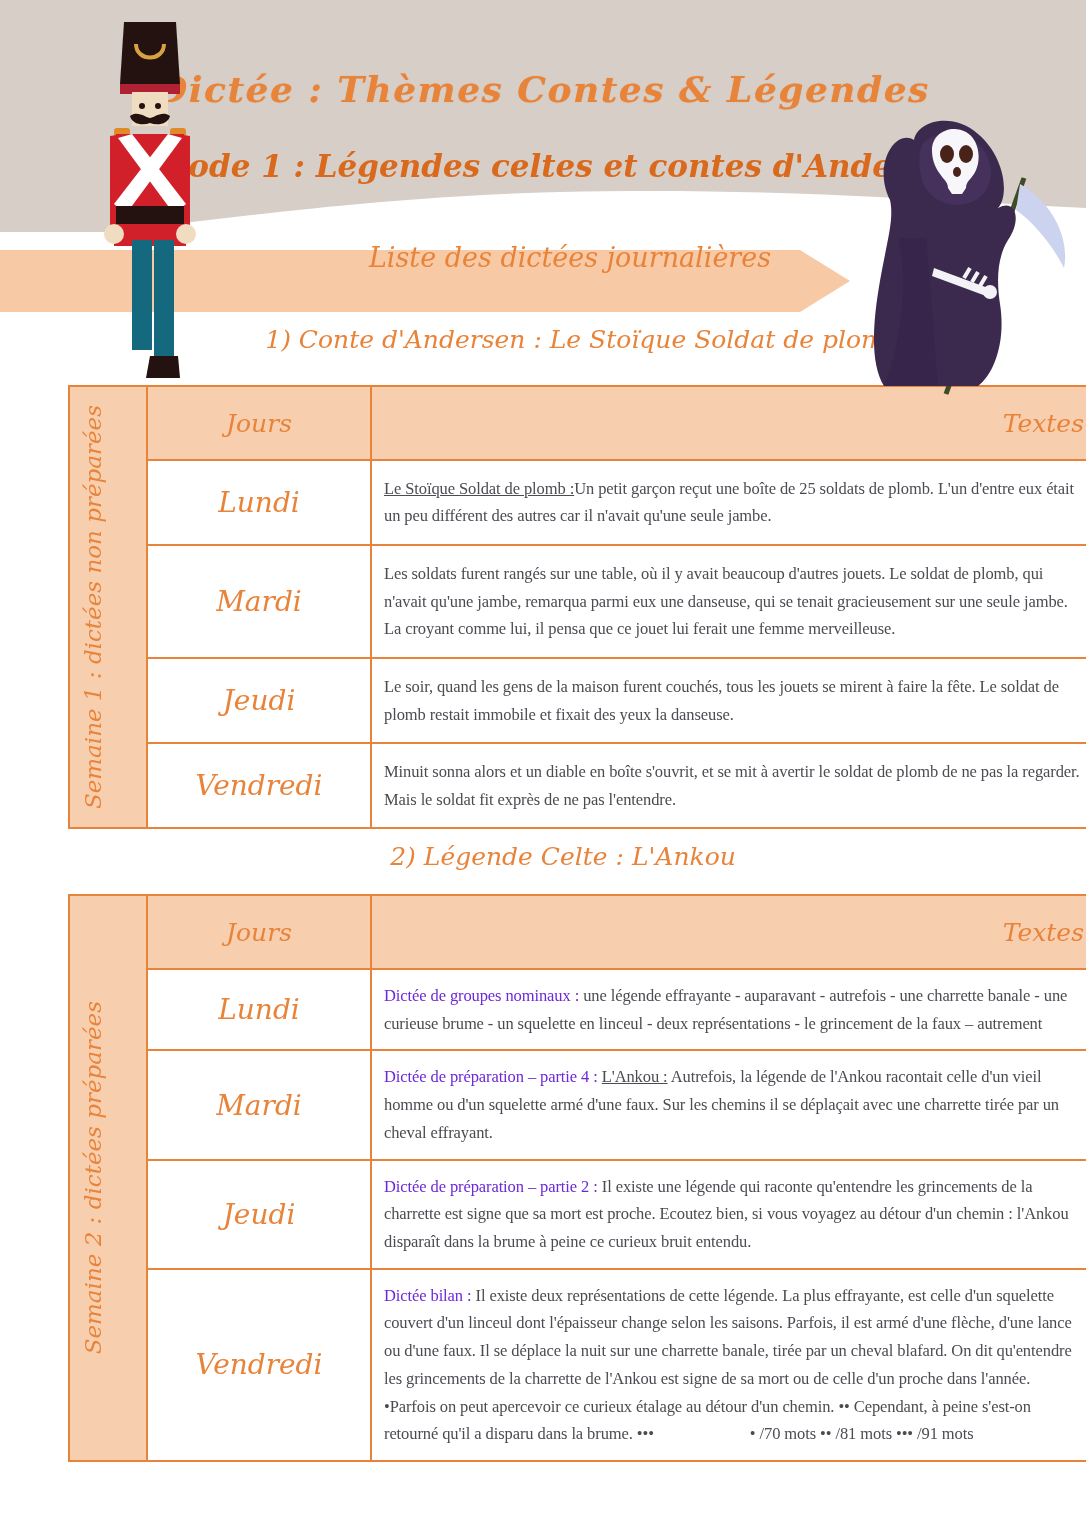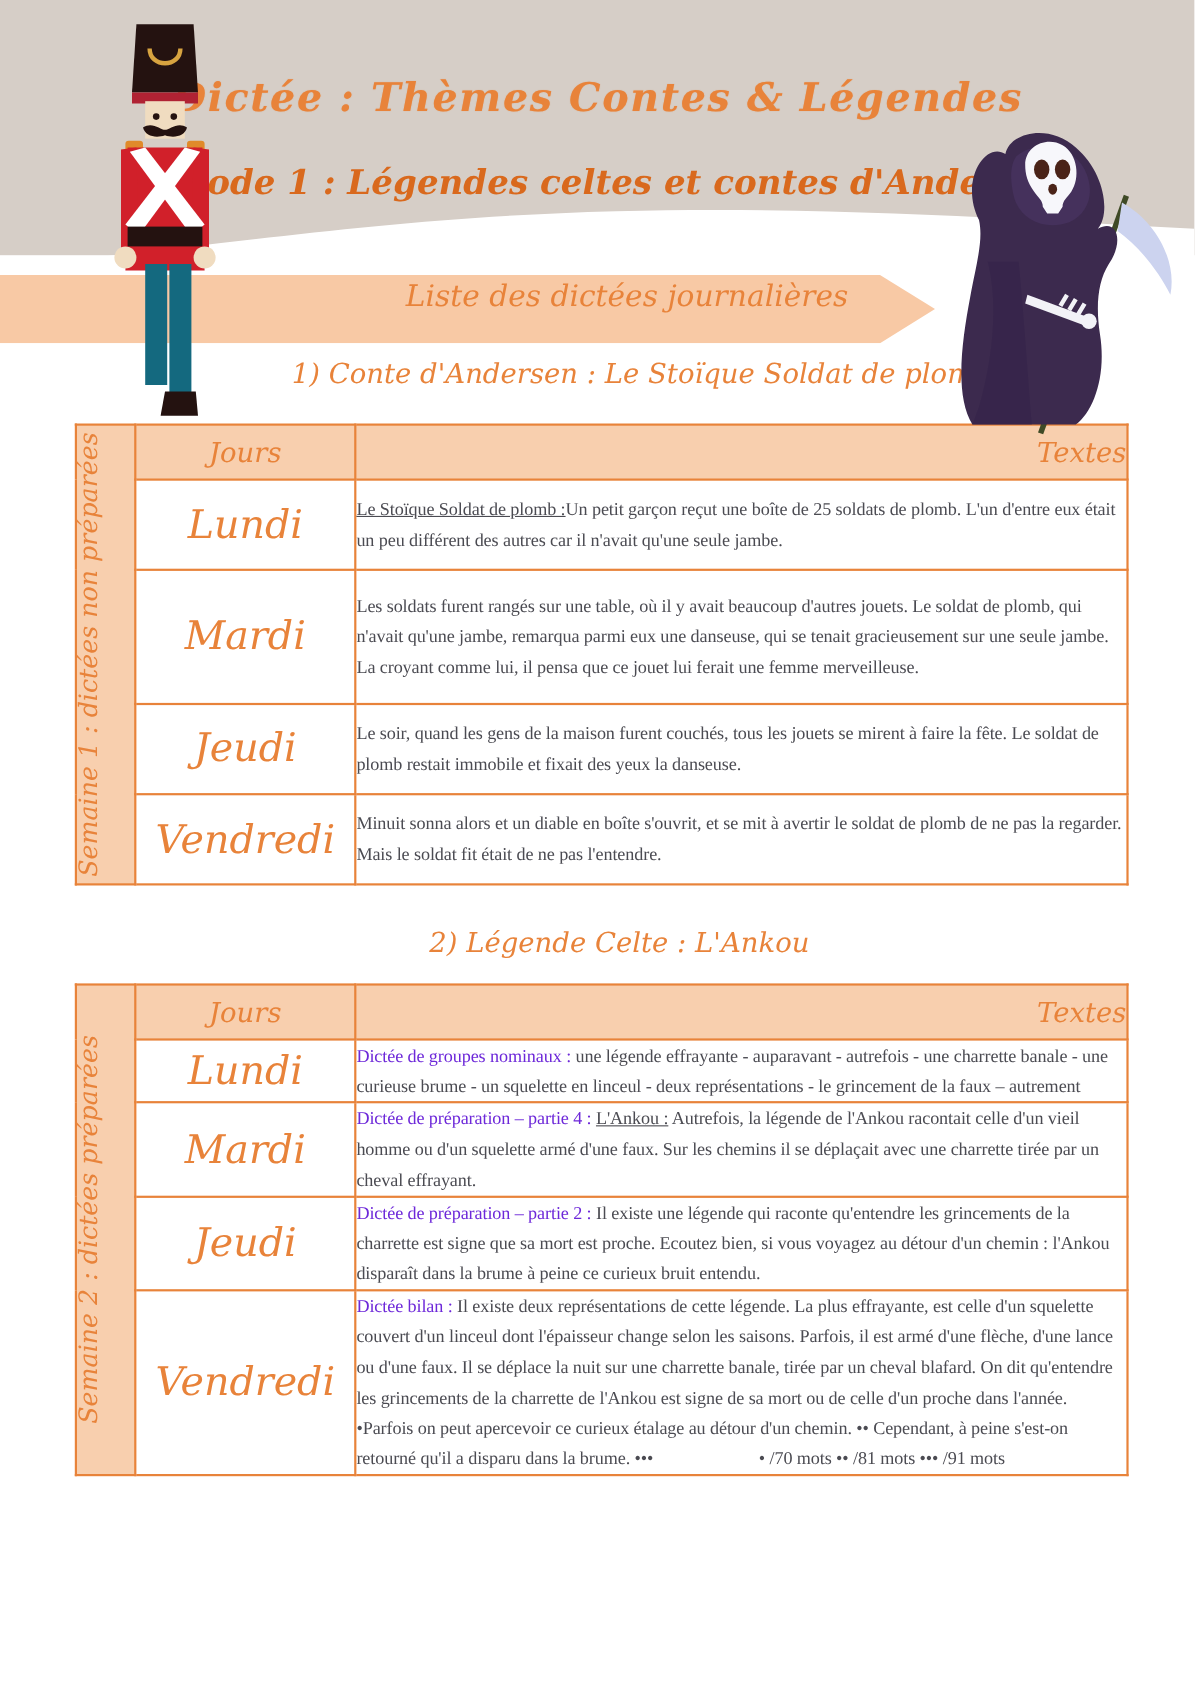--- a/index.html
+++ b/index.html
@@ -64,21 +64,21 @@
   .arrow-banner {
     position: absolute;
     left: 0; top: 250px;
     width: 850px;
     height: 62px;
     z-index: 4;
   }
   .arrow-banner svg { display: block; }
   .banner-label {
     position: absolute;
-    left: 330px; top: 254px;
+    left: 330px; top: 242px;
     width: 480px;
     text-align: center;
     z-index: 5;
     font-family: "DejaVu Serif", serif;
     font-style: italic;
     font-size: 27px;
     color: #e8833a;
   }
 
   
@@ -101,21 +101,21 @@
     border-collapse: collapse;
     table-layout: fixed;
     z-index: 5;
     background: #ffffff;
   }
   #table-1 { left: 68px; top: 385px; width: 950px; }
   #table-2 { left: 68px; top: 894px; width: 950px; }
 
   .week-table td, .week-table th {
     border: 2px solid #e8833a;
-    padding: 0;
+    padding: 12px;
     vertical-align: middle;
   }
 
   .side-label-cell {
     width: 52px;
     background: #f8cfae;
     text-align: center;
   }
   .side-label-text {
     writing-mode: vertical-rl;
@@ -139,21 +139,21 @@
     font-size: 25px;
     color: #e8833a;
   }
   .col-day   { width: 198px; }
   .col-text  { width: 700px; text-align: right; }
 
   .day-cell {
     text-align: center;
     font-family: "DejaVu Serif", serif;
     font-style: italic;
-    font-size: 36px;
+    font-size: 28px;
     color: #e8833a;
     background: #ffffff;
   }
 
   .text-cell {
     background: #ffffff;
     padding: 8px 12px 10px 14px;
     font-family: Liberation Serif, serif;
     font-size: 16.5px;
     line-height: 1.68;
@@ -228,21 +228,21 @@
     <td class="text-cell"><span>Les soldats furent rangés sur une table, où il y avait beaucoup d'autres jouets. Le soldat de plomb, qui n'avait qu'une jambe, remarqua parmi eux une danseuse, qui se tenait gracieusement sur une seule jambe. La croyant comme lui, il pensa que ce jouet lui ferait une femme merveilleuse.</span></td>
   </tr>
 
   <tr>
     <td class="day-cell">Jeudi</td>
     <td class="text-cell"><span>Le soir, quand les gens de la maison furent couchés, tous les jouets se mirent à faire la fête. Le soldat de plomb restait immobile et fixait des yeux la danseuse.</span></td>
   </tr>
 
   <tr>
     <td class="day-cell">Vendredi</td>
-    <td class="text-cell"><span>Minuit sonna alors et un diable en boîte s'ouvrit, et se mit à avertir le soldat de plomb de ne pas la regarder. Mais le soldat fit était de ne pas l'entendre.</span></td>
+    <td class="text-cell"><span>Minuit sonna alors et un diable en boîte s'ouvrit, et se mit à avertir le soldat de plomb de ne pas la regarder. Mais le soldat fit exprès de ne pas l'entendre.</span></td>
   </tr>
 </tbody>
   </table>
 
 <div class="section-title" id="section-title-2">2)  Légende Celte : L'Ankou</div>
 
 <table class="week-table" id="table-2">
   <tbody>
       <tr>
     <td class="side-label-cell" rowspan="5">

